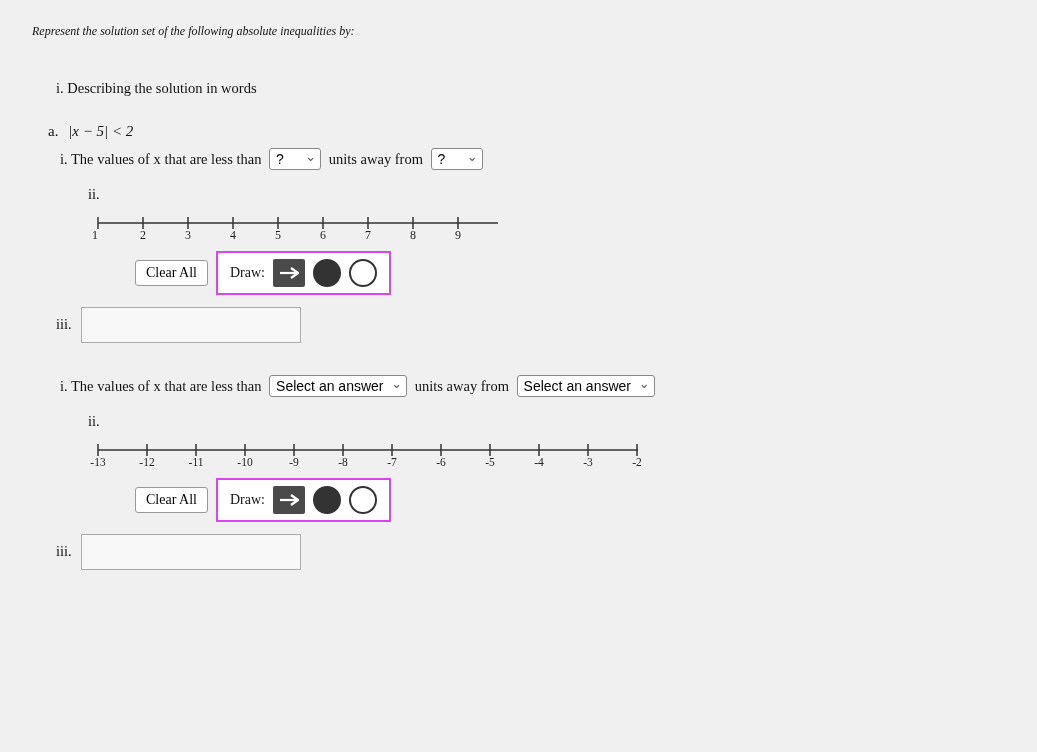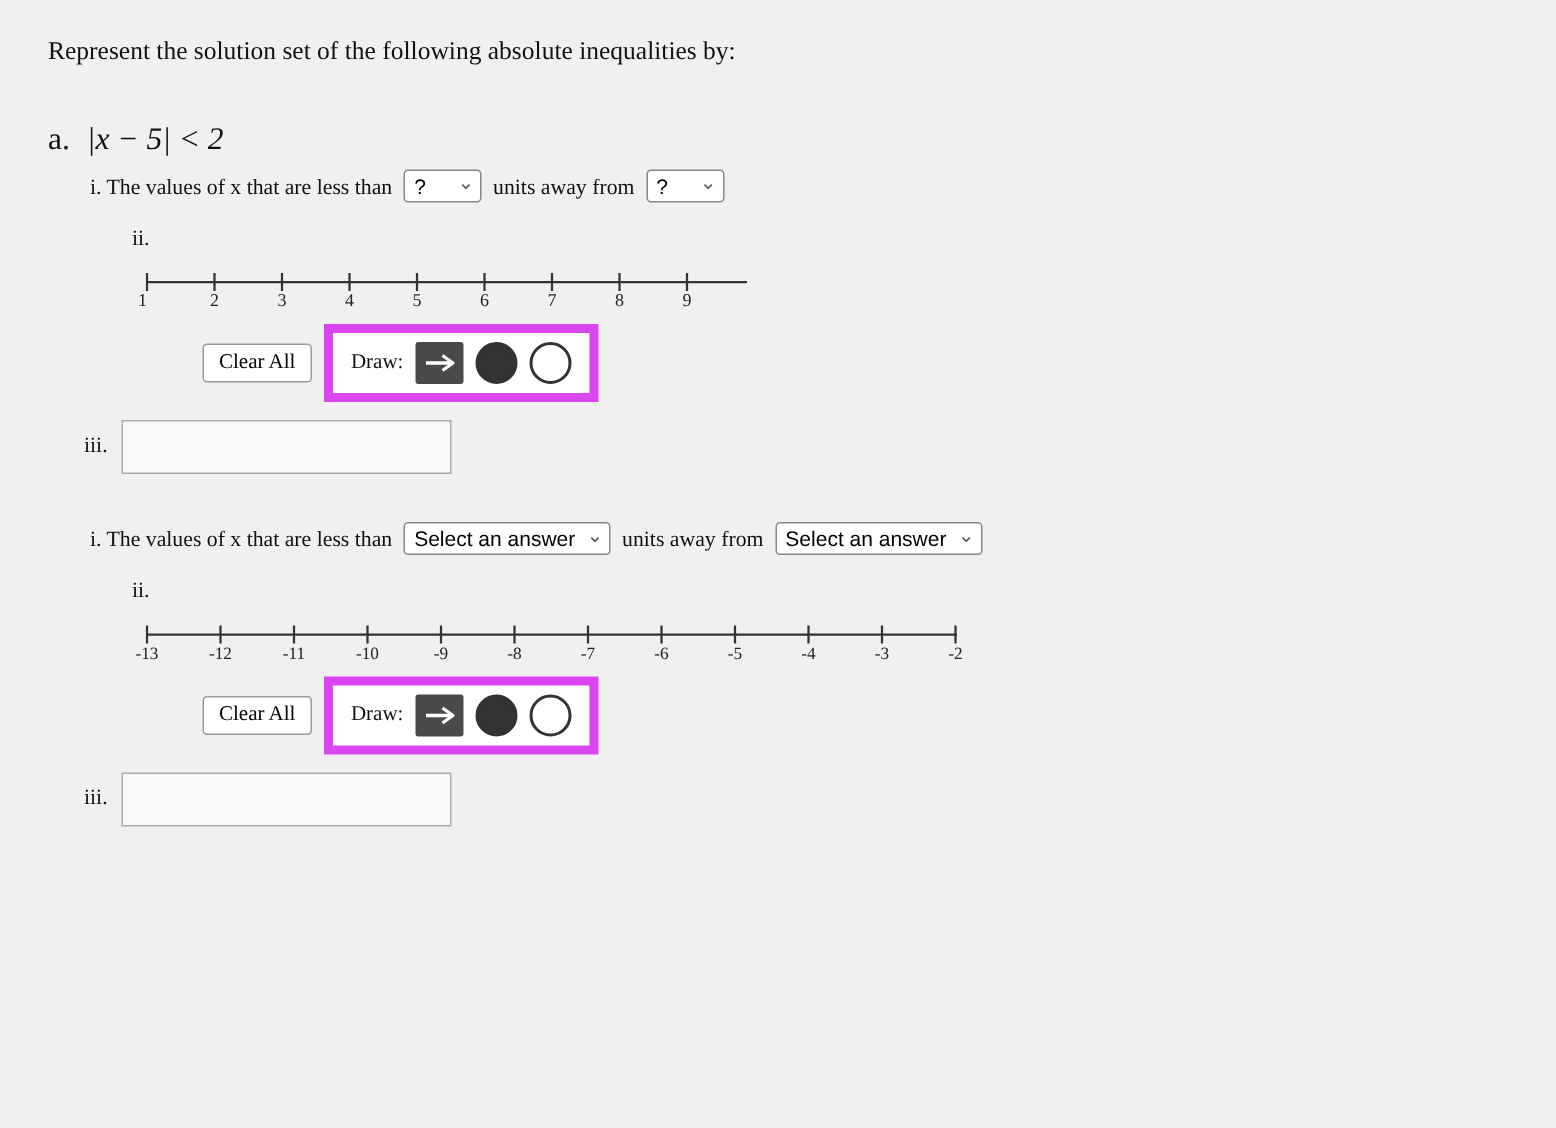--- a/index.html
+++ b/index.html
@@ -4,35 +4,37 @@
   <style>
     * { box-sizing: border-box; margin: 0; padding: 0; }
     body {
       background: #f0f0f0;
       font-family: Georgia, 'Times New Roman', serif;
       font-size: 15px;
       color: #111;
       padding: 24px 32px;
     }
     .main-instruction {
-      font-size: 17px;
+      font-size: 12px;
       margin-bottom: 36px;
+      font-style: italic;
     }
     .sub-instructions {
       margin-left: 24px;
       margin-bottom: 22px;
       line-height: 1.8;
       font-size: 14.5px;
     }
     .problem-section {
       margin-bottom: 32px;
     }
     .problem-label {
-      font-size: 21px;
+      font-size: 15px;
       margin-bottom: 8px;
+      margin-left: 16px;
     }
     .part-i {
       margin-left: 28px;
       margin-bottom: 16px;
       font-size: 14.5px;
     }
     .select-wrapper {
       display: inline-block;
       position: relative;
     }
@@ -118,21 +120,21 @@
       align-items: center;
       justify-content: center;
       width: 28px;
       height: 28px;
       border: 2px solid #333;
       border-radius: 50%;
       background: transparent;
       cursor: pointer;
     }
     .draw-tools-box {
-      border: 6px solid #d946ef;
+      border: 2px solid #d946ef;
       padding: 6px 12px;
       display: inline-flex;
       align-items: center;
       gap: 8px;
       background: #fff;
     }
     .part-iii {
       margin-left: 24px;
       margin-bottom: 12px;
     }
@@ -150,20 +152,21 @@
       font-size: 14.5px;
       margin-right: 6px;
     }
   </style>
 </head>
 <body>
 
 <p class="main-instruction">Represent the solution set of the following absolute inequalities by:</p>
 
 <div class="sub-instructions">
+  <div>i. Describing the solution in words</div>
 </div>
 
 <div class="problem-section">
   <div class="problem-label">
     <span>a.</span>
     <span style="margin-left:6px; font-style:italic;">|x − 5| &lt; 2</span>
   </div>
 
   <div class="part-i">
     <span>i. The values of x that are less than</span>

